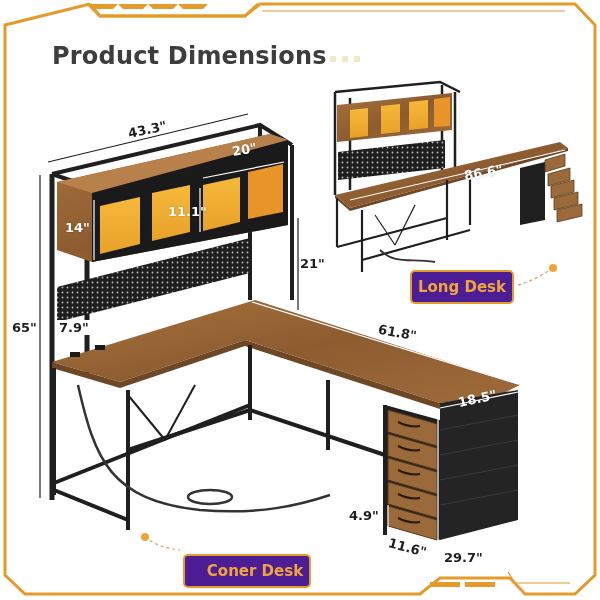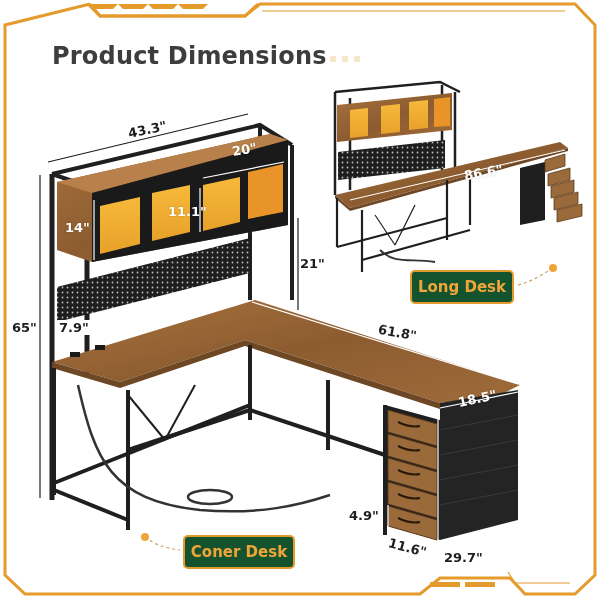--- a/index.html
+++ b/index.html
@@ -4,21 +4,21 @@
 <style>
   html, body { margin:0; padding:0; background:#ffffff; }
   body { width:600px; height:600px; position:relative; overflow:hidden; font-family:"Liberation Sans", sans-serif; }
   .frame { position:absolute; left:0; top:0; width:600px; height:600px; }
   .title { position:absolute; left:44px; top:42px; font-size:24px; font-weight:bold; color:#3d3d3d; letter-spacing:0.2px; font-family:"DejaVu Sans", sans-serif;margin-left:8px; }
   .title-dots { position:absolute; left:330px; top:56px; display:flex; gap:6px; }
   .title-dots span { width:6px; height:6px; background:#f3e7c6; display:block; }
   .art { position:absolute; left:0; top:0; width:600px; height:600px; }
   .dim { position:absolute; font-size:13px; font-weight:bold; color:#1e1e1e; white-space:nowrap; font-family:"DejaVu Sans", sans-serif; }
   .dim.light { color:#ffffff; text-shadow:0 0 2px rgba(0,0,0,0.25); }
-  .tag { position:absolute; background:#14532d; border:2px solid #e59a2c; border-radius:5px; color:#f0a53a; font-weight:bold; font-size:15px; display:flex; align-items:center; justify-content:center; font-family:"DejaVu Sans", sans-serif; }
+  .tag { position:absolute; background:#4c1d95; border:2px solid #e59a2c; border-radius:5px; color:#f0a53a; font-weight:bold; font-size:15px; display:flex; align-items:center; justify-content:center; font-family:"DejaVu Sans", sans-serif; }
 </style>
 </head>
 <body>
 
 <svg class="frame" viewBox="0 0 600 600">
   <polyline points="90,4 5,25 5,575 25,594 420,594 440,578 510,578 525,594 575,594 595,575 595,25 575,4 260,4 245,16 100,16 90,4" fill="none" stroke="#e59a2c" stroke-width="3"></polyline>
   <path d="M88,4 L100,16 L245,16 L258,4" fill="none" stroke="#e59a2c" stroke-width="3"></path>
   <g fill="#e59a2c">
     <polygon points="88,4 118,4 113,9 93,9"></polygon>
     <polygon points="118,4 148,4 143,9 123,9"></polygon>
@@ -199,14 +199,14 @@
 <div class="dim" style="left:300px;top:256px;">21"</div>
 <div class="dim" style="left:12px;top:320px;">65"</div>
 <div class="dim" style="left:57px;top:320px;background:#fff;padding:0 2px;">7.9"</div>
 <div class="dim" style="left:378px;top:325px;transform:rotate(10deg);">61.8"</div>
 <div class="dim light" style="left:458px;top:391px;transform:rotate(-12deg);">18.5"</div>
 <div class="dim" style="left:349px;top:508px;">4.9"</div>
 <div class="dim" style="left:388px;top:540px;transform:rotate(15deg);">11.6"</div>
 <div class="dim" style="left:444px;top:550px;">29.7"</div>
 <div class="dim light" style="left:464px;top:165px;transform:rotate(-10deg);">86.6"</div>
 
-<div class="tag" style="left:183px;top:535px;width:108px;height:30px;">Coner Desk</div>
+<div class="tag" style="left:183px;top:554px;width:108px;height:30px;padding-left:16px;">Coner Desk</div>
 <div class="tag" style="left:410px;top:270px;width:100px;height:30px;">Long Desk</div>
 
 </body></html>

